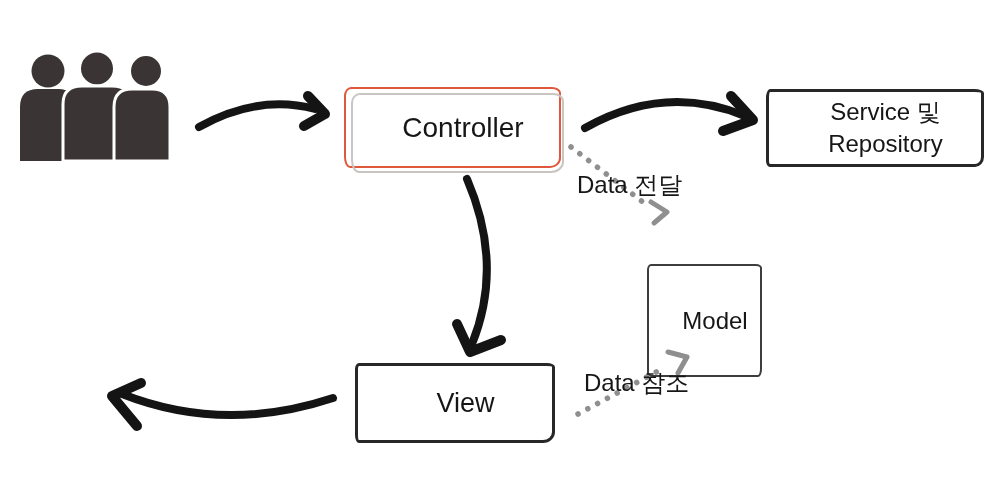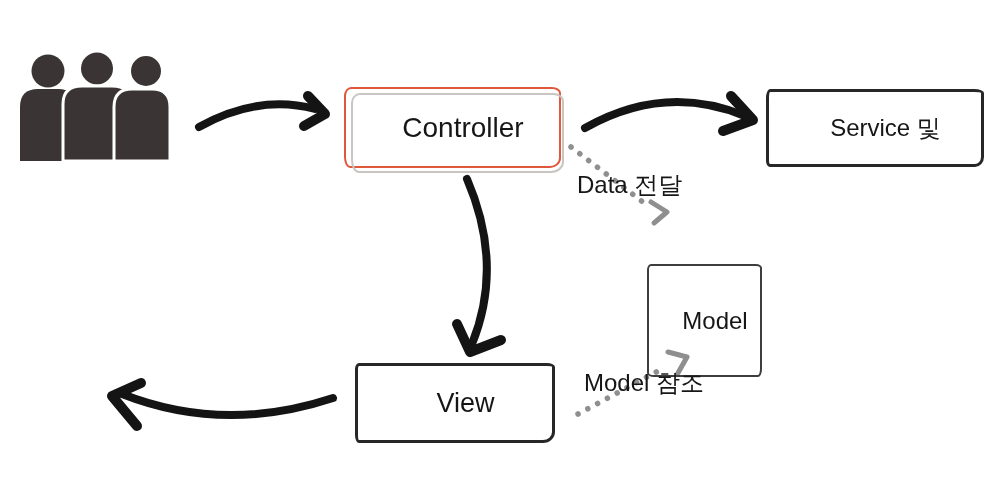--- a/index.html
+++ b/index.html
@@ -168,27 +168,28 @@
     </g>
   </svg>
 
   <div class="box" id="box-controller">
     <span class="box-label">Controller</span>
   </div>
 
   <div class="box" id="box-service">
     <span class="box-label">
       <span>Service 및</span><br>
+      <span>Repository</span>
     </span>
   </div>
 
   <div class="box" id="box-model">
     <span class="box-label">Model</span>
   </div>
 
   <div class="box" id="box-view">
     <span class="box-label">View</span>
   </div>
 
   <div class="edge-label" id="label-data-pass">Data 전달</div>
-  <div class="edge-label" id="label-data-ref">Model 참조</div>
+  <div class="edge-label" id="label-data-ref">Data 참조</div>
 
 </div>
 
 </body></html>

